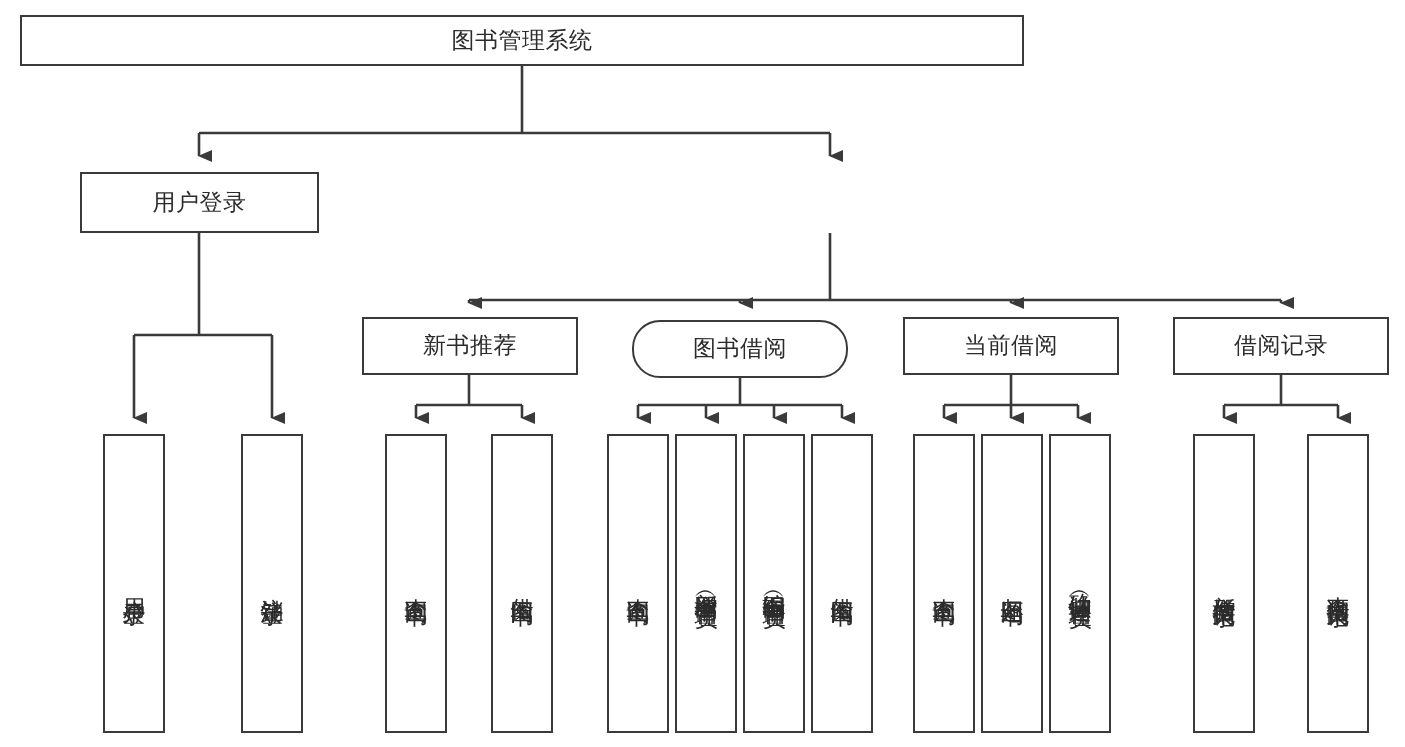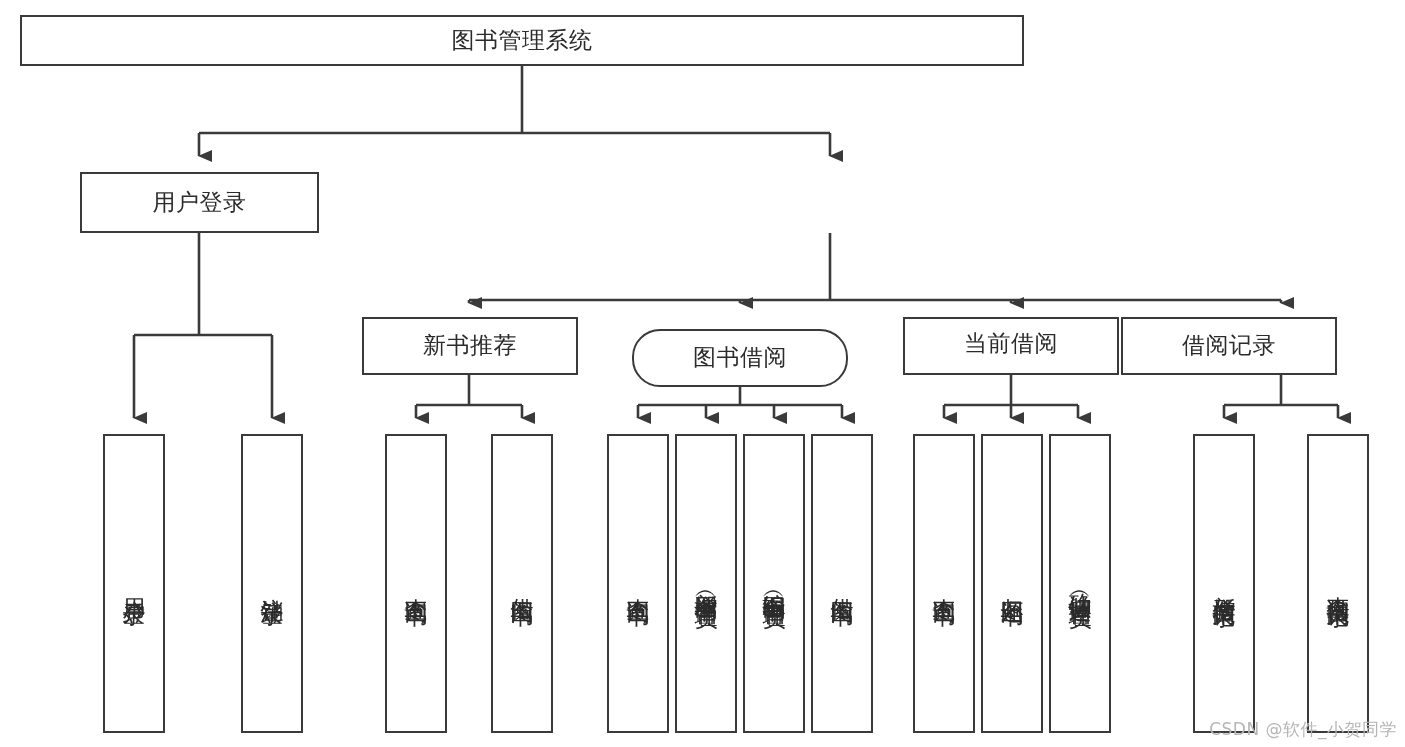--- a/index.html
+++ b/index.html
@@ -129,27 +129,27 @@
     <span class="lbl">图书管理系统</span>
   </div>
 
   <div class="node h" style="left:80px; top:172px; width:239px; height:61px;">
     <span class="lbl">用户登录</span>
   </div>
 
   <div class="node h" style="left:362px; top:317px; width:216px; height:58px;align-items:center;">
     <span class="lbl">新书推荐</span>
   </div>
-  <div class="node h" style="left:632px; top:329px; width:216px; height:58px;border-radius:28px;">
+  <div class="node h" style="left:632px; top:320px; width:216px; height:58px;border-radius:28px;">
     <span class="lbl">图书借阅</span>
   </div>
-  <div class="node h" style="left:903px; top:317px; width:216px; height:58px;font-family:Liberation Mono, monospace;">
+  <div class="node h" style="left:903px; top:317px; width:216px; height:58px;">
     <span class="lbl">当前借阅</span>
   </div>
-  <div class="node h" style="left:1121px; top:317px; width:216px; height:58px;">
+  <div class="node h" style="left:1173px; top:317px; width:216px; height:58px;">
     <span class="lbl">借阅记录</span>
   </div>
 
   <div class="node v" style="left:103px; top:434px; width:62px; height:299px;">
     <span class="lbl">用户登录</span>
   </div>
   <div class="node v" style="left:241px; top:434px; width:62px; height:299px;">
     <span class="lbl">注销登录</span>
   </div>
 
@@ -183,15 +183,14 @@
     <span class="lbl">确认归还（管理员）</span>
   </div>
 
   <div class="node v" style="left:1193px; top:434px; width:62px; height:299px;">
     <span class="lbl">新增借阅记录</span>
   </div>
   <div class="node v" style="left:1307px; top:434px; width:62px; height:299px;">
     <span class="lbl">查询借阅记录</span>
   </div>
 
-  <div id="watermark">CSDN @软件_小贺同学</div>
 
 </div>
 
 </body></html>

